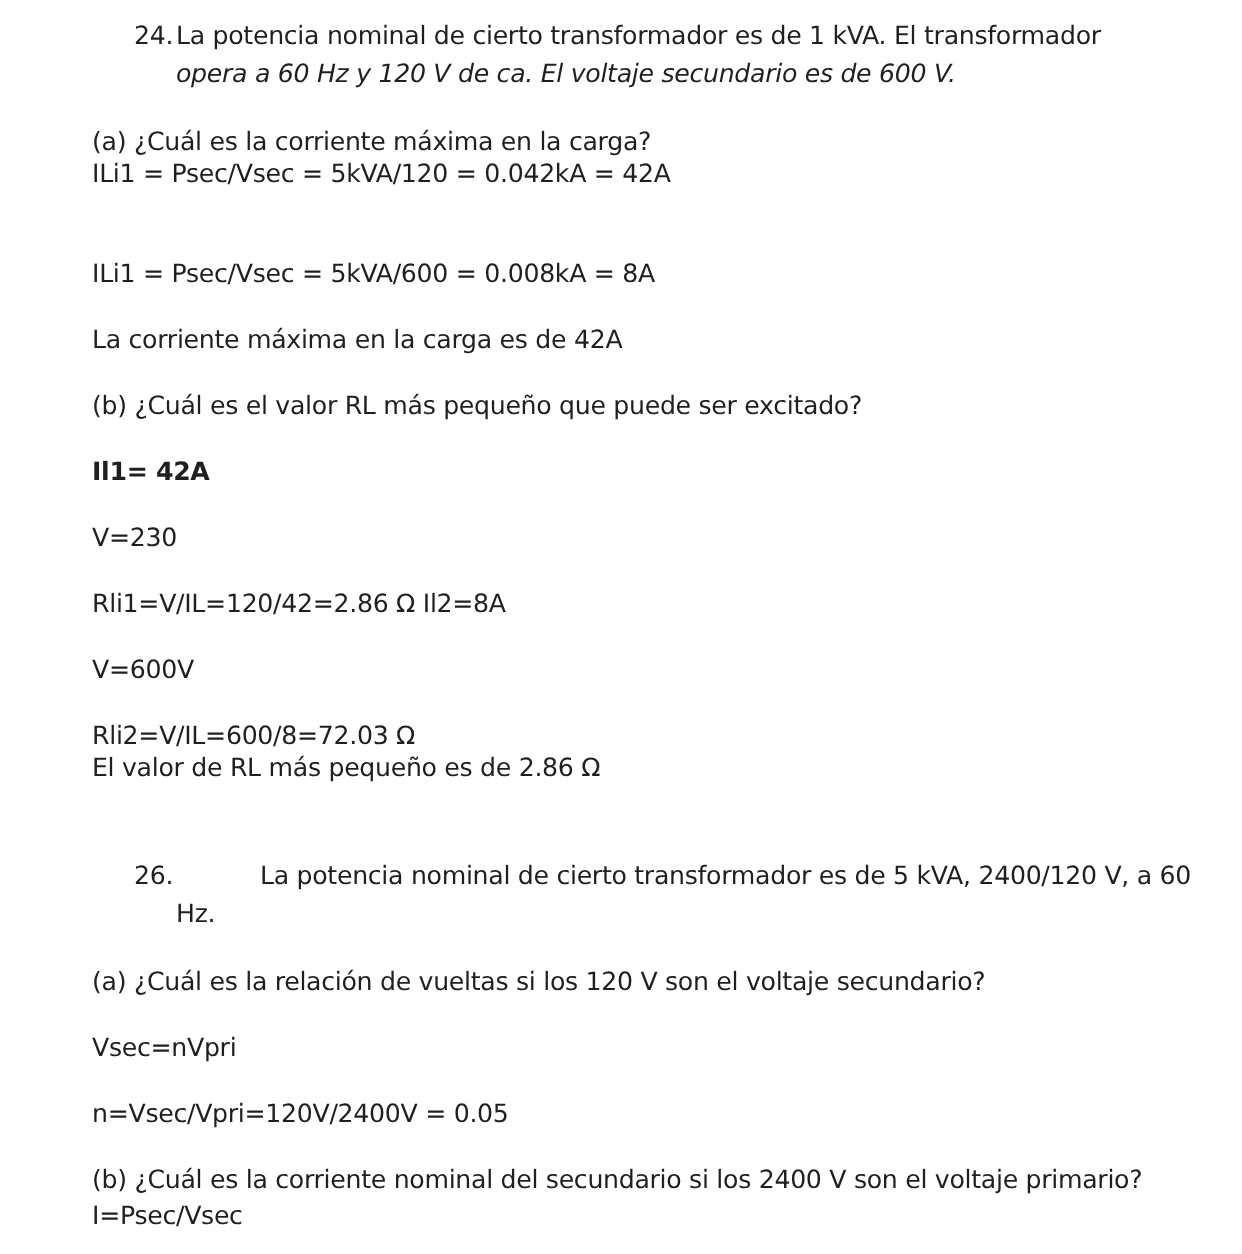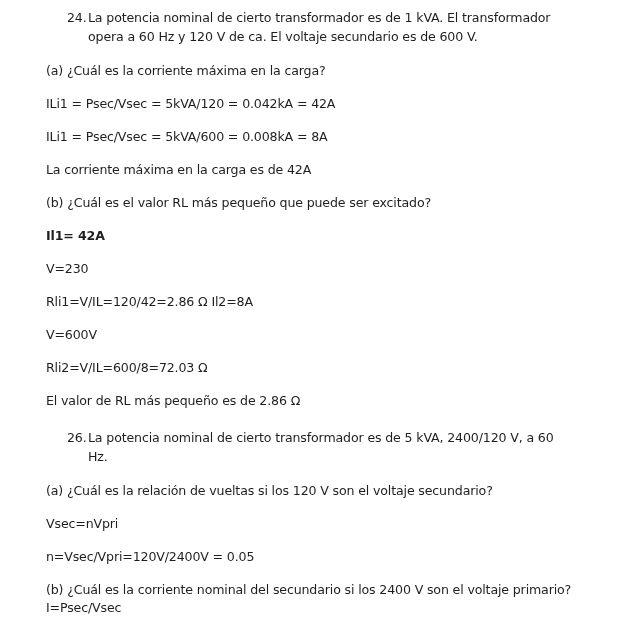--- a/index.html
+++ b/index.html
@@ -13,38 +13,38 @@
   .num-item { position: absolute; left: 67px; line-height: 19px; }
   .num-item .num { position: absolute; left: 0; top: 0; }
   .num-item .txt { position: absolute; left: 21px; top: 0; width: 480px; white-space: normal; }
 </style>
 </head>
 <body>
 
 <div class="num-item" style="top:8px;">
   <span class="num">24.</span>
   <span class="txt" style="top:0;">La potencia nominal de cierto transformador es de 1 kVA. El transformador</span>
-  <span class="txt" style="top:19px;">opera a 60 Hz y 120 V de ca. El voltaje secundario es de 600 V.</span>
+  <span class="txt" style="top:19px;font-style:italic;">opera a 60 Hz y 120 V de ca. El voltaje secundario es de 600 V.</span>
 </div>
 
 <div class="line" style="top:62px;">(a) ¿Cuál es la corriente máxima en la carga?</div>
-<div class="line" style="top:95px;text-align:right;">ILi1 = Psec/Vsec = 5kVA/120 = 0.042kA = 42A</div>
+<div class="line" style="top:78px;text-align:right;">ILi1 = Psec/Vsec = 5kVA/120 = 0.042kA = 42A</div>
 <div class="line" style="top:128px;">ILi1 = Psec/Vsec = 5kVA/600 = 0.008kA = 8A</div>
 <div class="line" style="top:161px;">La corriente máxima en la carga es de 42A</div>
 <div class="line" style="top:194px;">(b) ¿Cuál es el valor RL más pequeño que puede ser excitado?</div>
 <div class="line" style="top:227px;font-weight:bold;">Il1= 42A</div>
 <div class="line" style="top:260px;">V=230</div>
 <div class="line" style="top:293px;">Rli1=V/IL=120/42=2.86 Ω Il2=8A</div>
 <div class="line" style="top:326px;">V=600V</div>
 <div class="line" style="top:359px;">Rli2=V/IL=600/8=72.03 Ω</div>
-<div class="line" style="top:392px;">El valor de RL más pequeño es de 2.86 Ω</div>
+<div class="line" style="top:375px;">El valor de RL más pequeño es de 2.86 Ω</div>
 
 <div class="num-item" style="top:428px;">
   <span class="num">26.</span>
-  <span class="txt" style="top:0;">La potencia nominal de cierto transformador es de 5 kVA, 2400/120 V, a 60</span>
+  <span class="txt" style="top:0;margin-left:42px;">La potencia nominal de cierto transformador es de 5 kVA, 2400/120 V, a 60</span>
   <span class="txt" style="top:19px;">Hz.</span>
 </div>
 
 <div class="line" style="top:482px;">(a) ¿Cuál es la relación de vueltas si los 120 V son el voltaje secundario?</div>
 <div class="line" style="top:515px;">Vsec=nVpri</div>
 <div class="line" style="top:548px;">n=Vsec/Vpri=120V/2400V = 0.05</div>
 <div class="line" style="top:581px;">(b) ¿Cuál es la corriente nominal del secundario si los 2400 V son el voltaje primario?</div>
 <div class="line" style="top:599px;">I=Psec/Vsec</div>
 
 </body></html>

